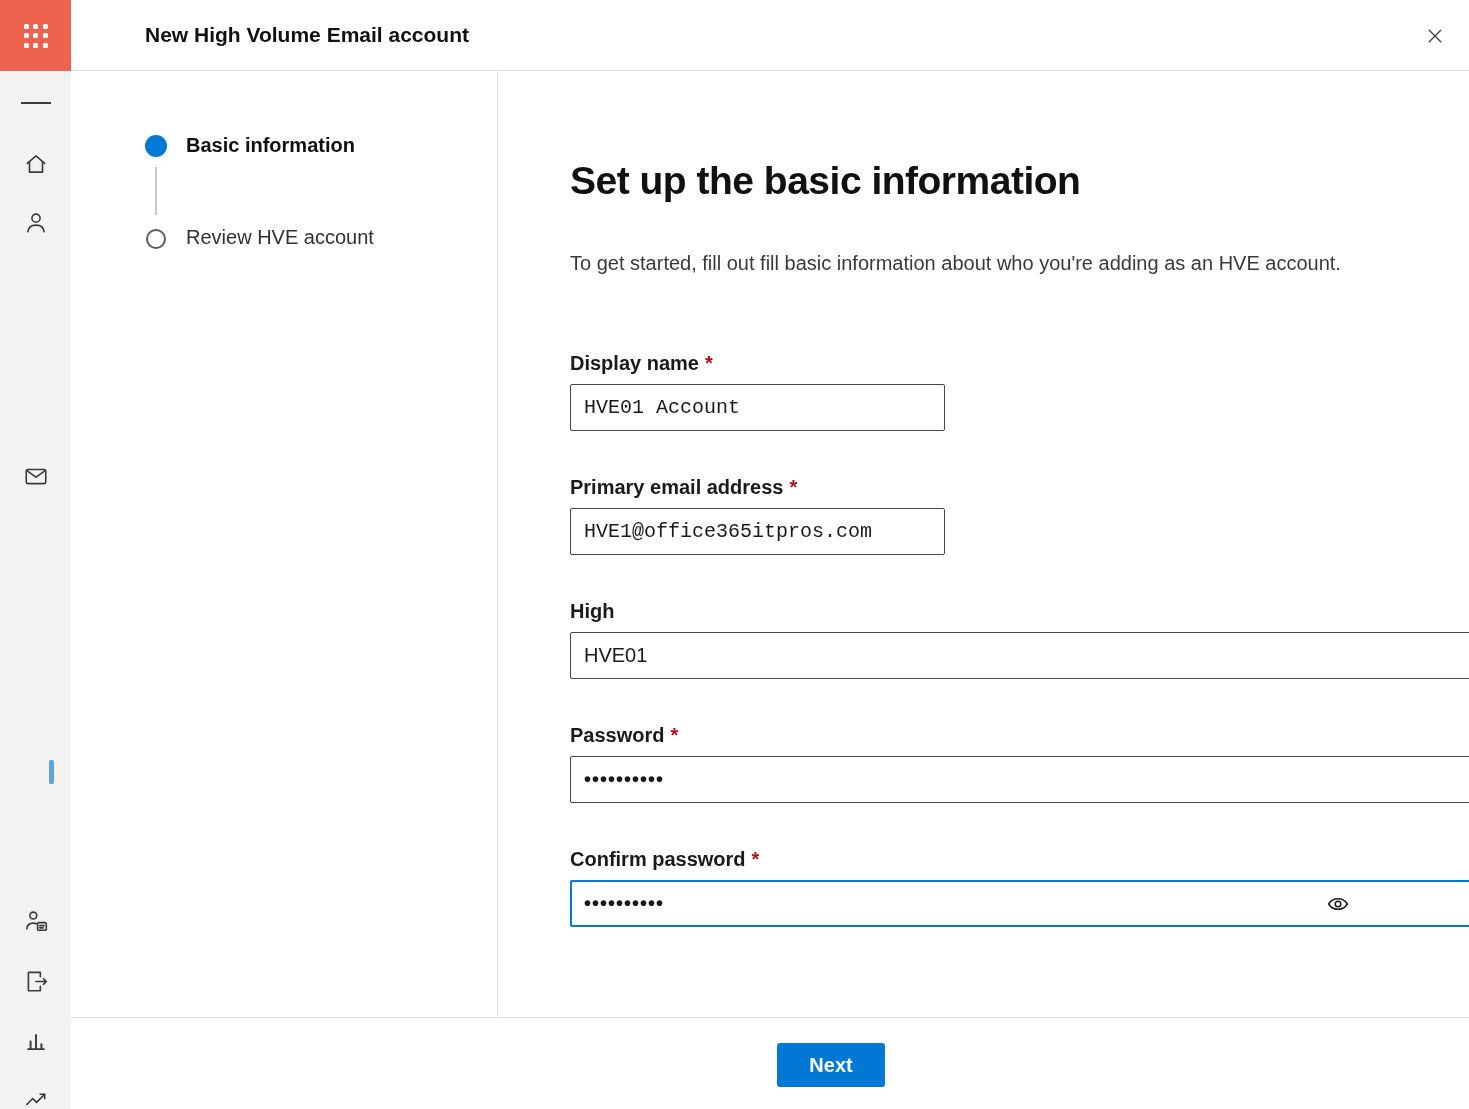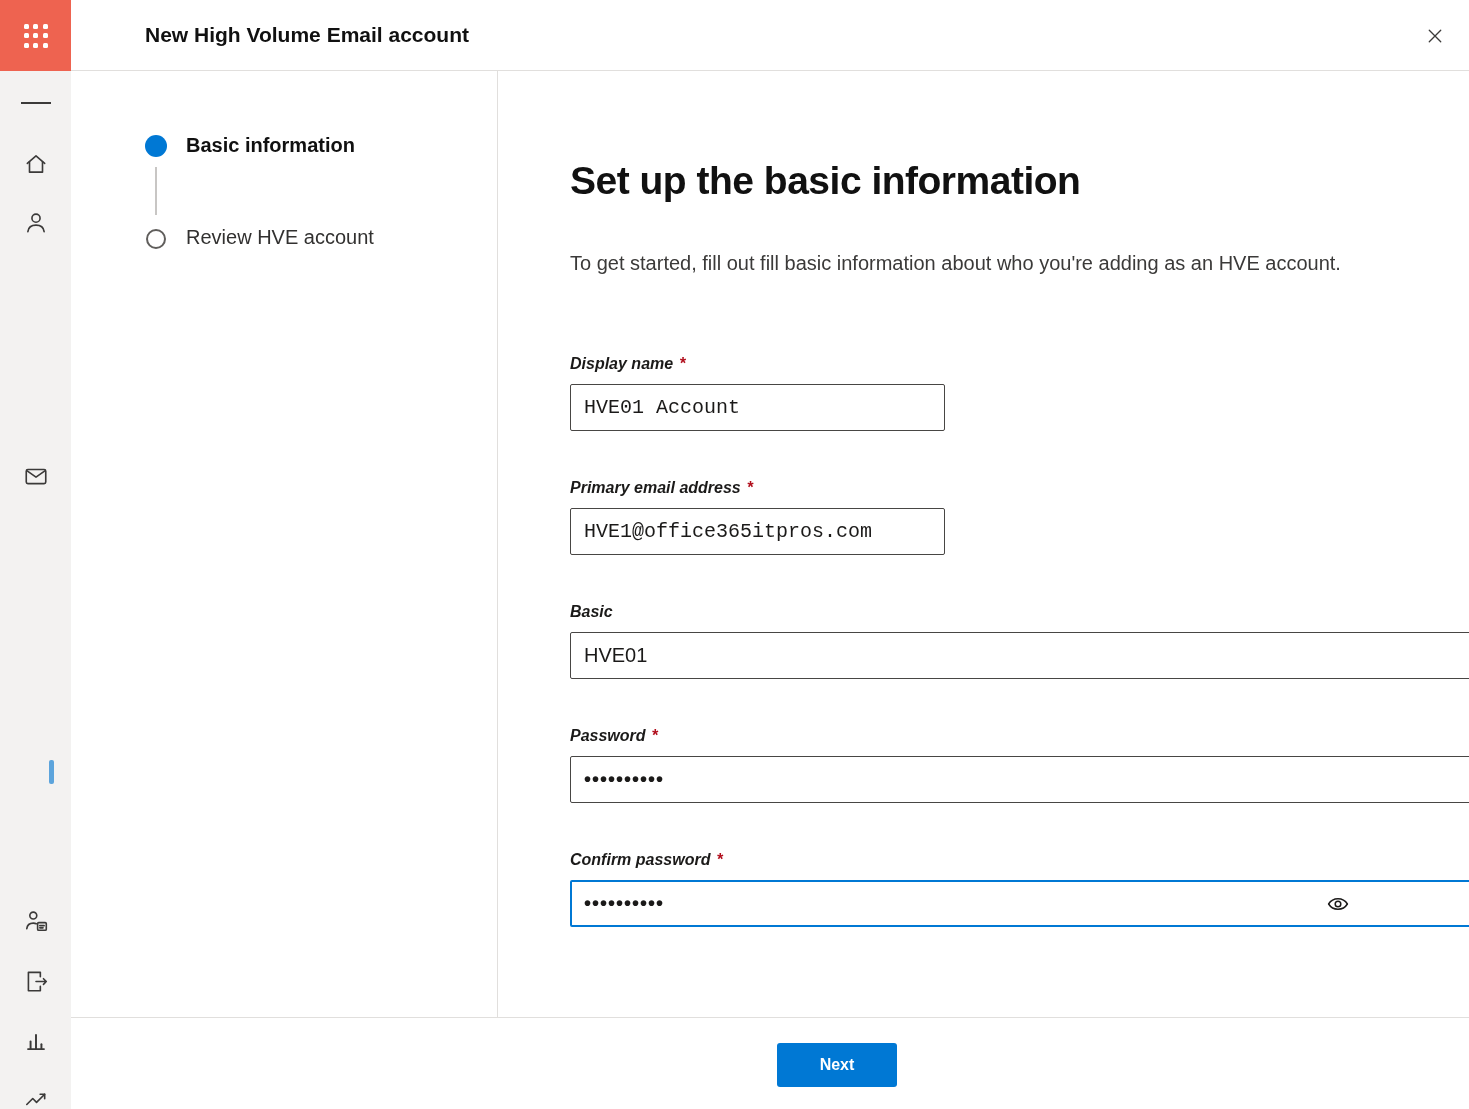--- a/index.html
+++ b/index.html
@@ -78,21 +78,21 @@
     font-size:39px; font-weight:700; letter-spacing:-0.5px; color:#111;
   }
   .content-desc {
     position:absolute; left:72px; top:181px; margin:0;
     font-size:20px; font-weight:400; color:#3b3a39;
   }
   .form { position:absolute; left:72px; top:281px; width:795px; }
   .field { margin-bottom:45px; }
   .field-label {
     display:block; margin-bottom:9px;
-    font-size:16px; line-height:23px; font-weight:600; color:#1b1a19;font-style:italic;
+    font-size:20px; line-height:23px; font-weight:600; color:#1b1a19;
   }
   .req { color:var(--required, #b10e1c); margin-left:6px; font-weight:600; }
   .text-input {
     display:block; box-sizing:border-box; height:47px; width:933px;
     border:1px solid #484644; border-radius:2px; background:#fff;
     padding:0 13px; font-family:"Liberation Sans", sans-serif;
     font-size:20px; color:#1b1a19; outline:none;
   }
   .text-input.short { width:375px;font-family:Liberation Mono, monospace; }
   .text-input.pw { letter-spacing:1px; font-weight:700; }
@@ -103,23 +103,23 @@
     display:flex; align-items:center; justify-content:center;
     background:transparent; border:none; padding:0; cursor:pointer; color:#1b1a19;
   }
 
   
   .footer {
     position:absolute; left:71px; right:0; bottom:0; height:91px;
     background:#fff; border-top:1px solid #e1dfdd;
   }
   .next-btn {
-    position:absolute; left:706px; top:25px; width:120px; height:44px;
+    position:absolute; left:706px; top:25px; width:108px; height:44px;
     background:var(--accent, #0078d4); color:#fff; border:none; border-radius:3px;
-    font-family:"Liberation Sans", sans-serif; font-size:16px; font-weight:700; cursor:pointer;
+    font-family:"Liberation Sans", sans-serif; font-size:20px; font-weight:700; cursor:pointer;
   }
 
   svg { display:block; }
 </style>
 </head>
 <body>
 
 <div class="app-launcher">
   <div class="waffle">
     <i></i>
@@ -219,21 +219,21 @@
       <label class="field-label"><span>Display name</span><span class="req">*</span></label>
       <input class="text-input short" type="text" value="HVE01 Account" style="">
     </div>
 
     <div class="field">
       <label class="field-label"><span>Primary email address</span><span class="req">*</span></label>
       <input class="text-input short" type="text" value="HVE1@office365itpros.com" style="">
     </div>
 
     <div class="field">
-      <label class="field-label"><span>Basic</span></label>
+      <label class="field-label"><span>High</span></label>
       <input class="text-input" type="text" value="HVE01" style="">
     </div>
 
     <div class="field">
       <label class="field-label"><span>Password</span><span class="req">*</span></label>
       <input class="text-input pw" type="text" value="••••••••••" style="">
     </div>
 
     <div class="field">
       <label class="field-label"><span>Confirm password</span><span class="req">*</span></label>

